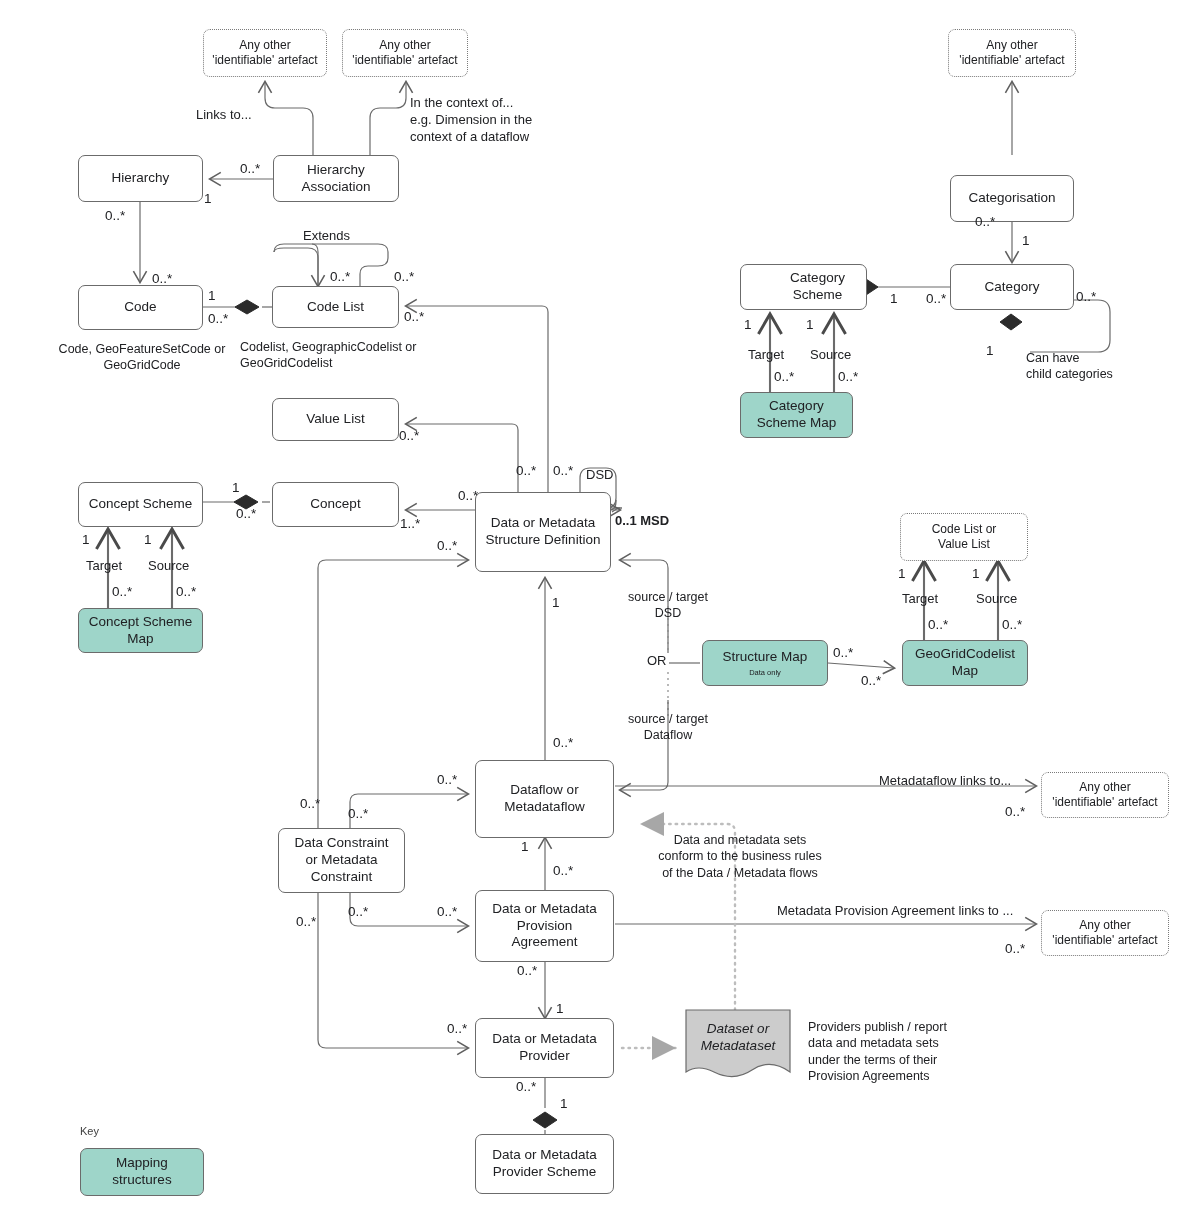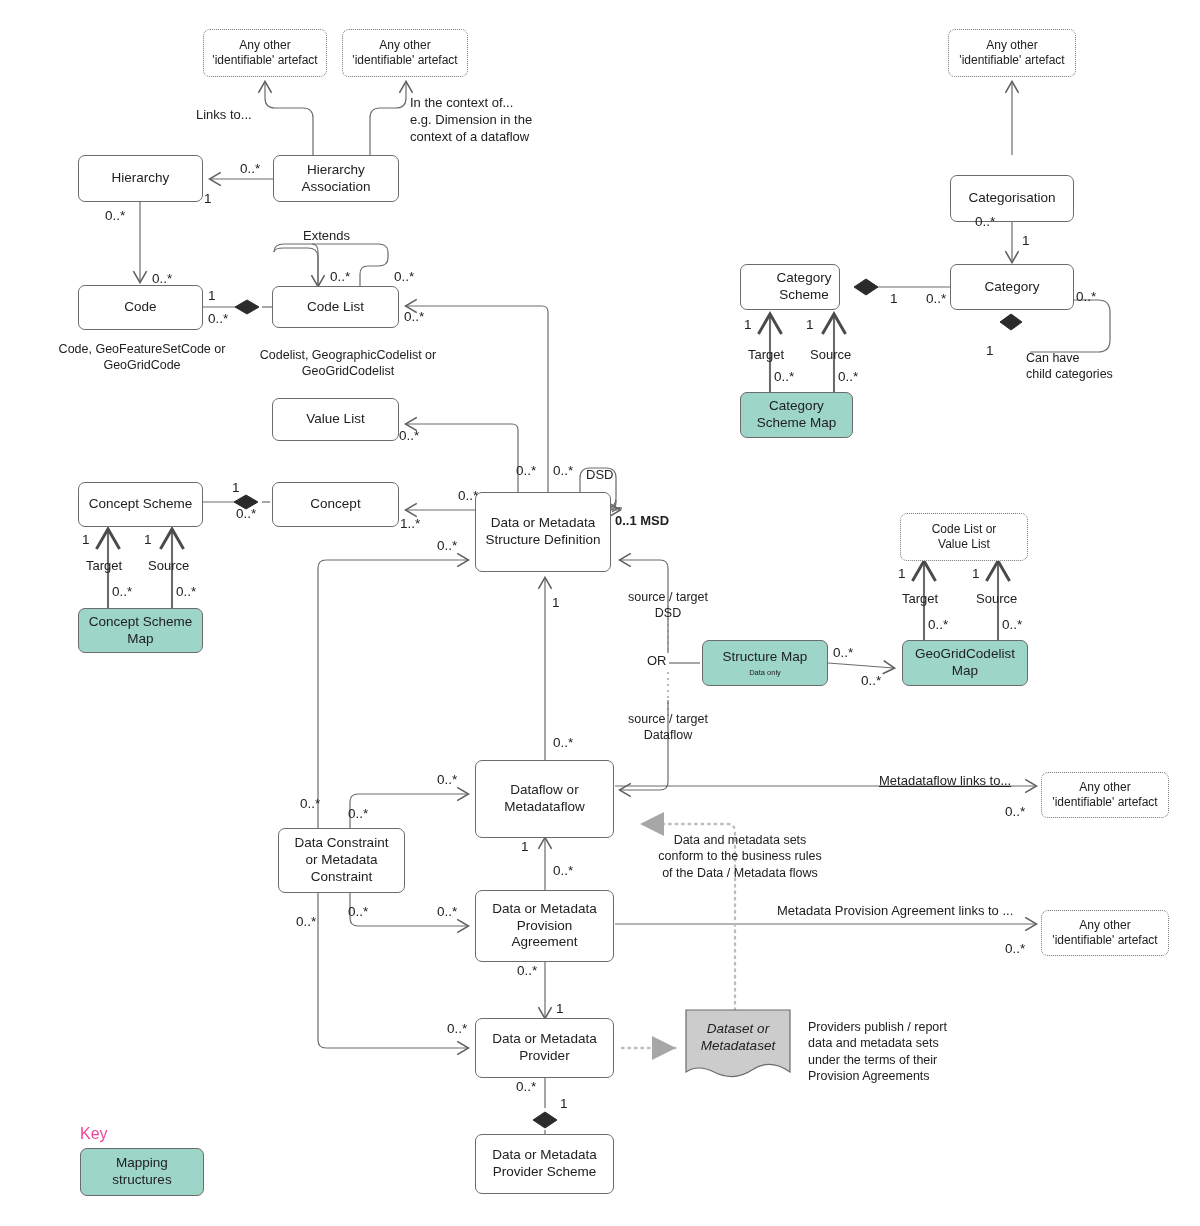--- a/index.html
+++ b/index.html
@@ -10,21 +10,21 @@
         align-items:center;justify-content:center;text-align:center;
         font-size:13.5px;color:#202124;line-height:1.25;border-radius:7px;}
   .node.solid{border:1.2px solid #6b6b6b;background:#fff;}
   .node.dotted{border:1.4px dotted #7a7a7a;background:#fff;font-size:12px;}
   .node.teal{border:1.2px solid #6b6b6b;background:#9ed5c9;}
   .lbl{position:absolute;font-size:13px;color:#202124;line-height:1.3;white-space:pre;}
   .lbl.sm{font-size:12.5px;}
   .lbl.mult{font-size:13.5px;color:#202124;}
   .lbl.note{font-size:13px;color:#202124;}
   .sub{font-size:7.5px;color:#202124;margin-top:2px;}
-  .key-title{position:absolute;font-size:16px;color:#ec4899;}
+  .key-title{position:absolute;font-size:11px;color:#404040;}
 </style>
 </head>
 <body>
 
 <div id="canvas">
 
   <svg class="layer" viewBox="0 0 1200 1226">
     <defs>
       <marker id="ohead" markerWidth="13" markerHeight="13" refX="11" refY="6.5" orient="auto">
         <path d="M2,1 L11.5,6.5 L2,12" fill="none" stroke="#5f5f5f" stroke-width="1.3"></path>
@@ -177,21 +177,21 @@
     </div>
 
   <div class="node solid" style="left:475px;top:492px;width:136px;height:80px;">
       <span style="white-space:pre-line">Data or Metadata
 Structure Definition</span>
     </div>
 
   <div class="node solid" style="left:950px;top:155px;width:124px;height:47px;margin-top:20px;">
       <span style="white-space:pre-line">Categorisation</span>
     </div>
-  <div class="node solid" style="left:740px;top:264px;width:100px;height:46px;padding-left:28px;">
+  <div class="node solid" style="left:740px;top:264px;width:127px;height:46px;padding-left:28px;">
       <span style="white-space:pre-line">Category Scheme</span>
     </div>
   <div class="node solid" style="left:950px;top:264px;width:124px;height:46px;">
       <span style="white-space:pre-line">Category</span>
     </div>
   <div class="node teal" style="left:740px;top:392px;width:113px;height:46px;">
       <span style="white-space:pre-line">Category
 Scheme Map</span>
     </div>
 
@@ -246,41 +246,41 @@
 'identifiable' artefact</span>
     </div>
 
   <div class="lbl" style="left:196px;top:107px;">Links to...</div>
   <div class="lbl" style="left:410px;top:95px;white-space:pre-line;">In the context of...
 e.g. Dimension in the
 context of a dataflow</div>
   <div class="lbl" style="left:303px;top:228px;">Extends</div>
   <div class="lbl sm" style="left:37px;top:341px;white-space:pre-line;text-align:center;width:210px;">Code, GeoFeatureSetCode or
 GeoGridCode</div>
-  <div class="lbl sm" style="left:240px;top:347px;white-space:pre-line;text-align:center;width:216px;">Codelist, GeographicCodelist or
+  <div class="lbl sm" style="left:240px;top:339px;white-space:pre-line;text-align:left;width:216px;">Codelist, GeographicCodelist or
 GeoGridCodelist</div>
 
   <div class="lbl" style="left:86px;top:558px;">Target</div>
   <div class="lbl" style="left:148px;top:558px;">Source</div>
   <div class="lbl" style="left:748px;top:347px;">Target</div>
   <div class="lbl" style="left:810px;top:347px;">Source</div>
   <div class="lbl" style="left:902px;top:591px;">Target</div>
   <div class="lbl" style="left:976px;top:591px;">Source</div>
 
   <div class="lbl" style="left:586px;top:467px;">DSD</div>
   <div class="lbl" style="left:615px;top:513px;font-weight:bold;">0..1 MSD</div>
   <div class="lbl sm" style="left:615px;top:589px;white-space:pre-line;text-align:center;width:106px;">source / target
 DSD</div>
   <div class="lbl sm" style="left:615px;top:711px;white-space:pre-line;text-align:center;width:106px;">source / target
 Dataflow</div>
   <div class="lbl" style="left:645px;top:653px;background:#fff;padding:0 2px;">OR</div>
 
   <div class="lbl sm" style="left:1026px;top:350px;white-space:pre-line;">Can have
 child categories</div>
-  <div class="lbl" style="left:879px;top:773px;text-decoration:underline;">Metadataflow links to...</div>
+  <div class="lbl" style="left:879px;top:773px;">Metadataflow links to...</div>
   <div class="lbl" style="left:777px;top:903px;">Metadata Provision Agreement links to ...</div>
   <div class="lbl sm" style="left:650px;top:832px;white-space:pre-line;text-align:center;width:180px;">Data and metadata sets
 conform to the business rules
 of the Data / Metadata flows</div>
   <div class="lbl sm" style="left:808px;top:1019px;white-space:pre-line;">Providers publish / report
 data and metadata sets
 under the terms of their
 Provision Agreements</div>
 
   <div class="lbl mult" style="left:240px;top:160px;">0..*</div>

